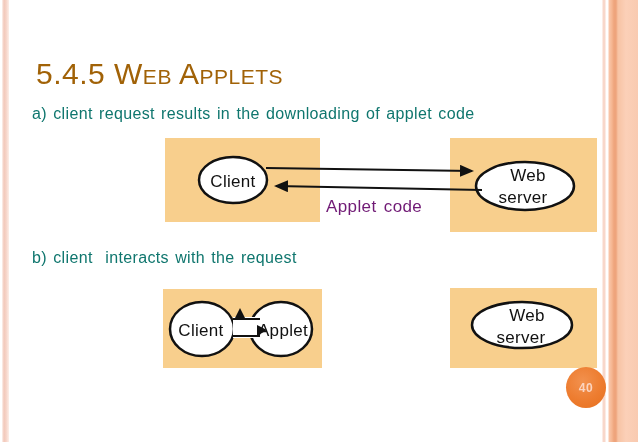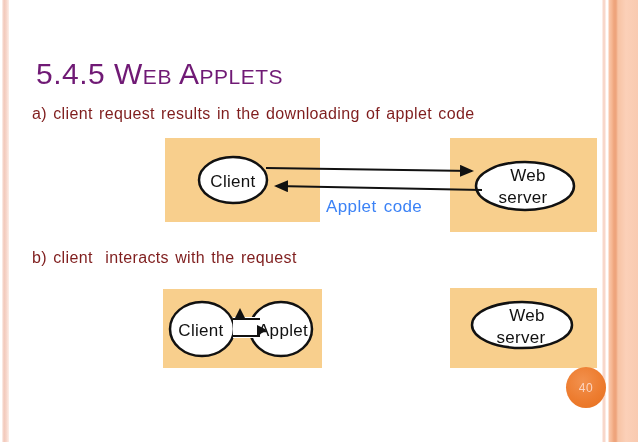--- a/index.html
+++ b/index.html
@@ -20,27 +20,27 @@
     background:linear-gradient(90deg,
       #ffffff 0px,#f8d7ca 1px,#f8d7ca 3px,#ffffff 4px,#ffffff 6px,
       #f9c6aa 7px,#f5b590 10px,#eea47c 12px,#eea47c 14px,
       #f7c3a4 16px,#fbd0b8 24px,#f9cab0 36px);
   }
   .title{
     position:absolute;left:36px;top:56px;
     font-size:30px;line-height:36px;
     font-variant:small-caps;
     letter-spacing:0.5px;
-    color:#701a75;
+    color:#a16207;
     white-space:pre;
   }
   .bullet{
     position:absolute;left:32px;
     font-size:16px;line-height:22px;
-    color:#7f1d1d;
+    color:#0f766e;
     letter-spacing:0.35px;
     word-spacing:1.5px;
     white-space:pre;
   }
   .bullet-a{top:103px;}
   .bullet-b{top:247px;}
   .box{
     position:absolute;
     background:#f8cf8d;
   }
@@ -55,30 +55,30 @@
   .overlay ellipse{fill:#ffffff;stroke:#111;stroke-width:2.5;}
   .overlay line{stroke:#111;stroke-width:2;}
   .overlay text{
     font-family:"Liberation Sans", sans-serif;
     font-size:17px;fill:#111;
     text-anchor:middle;
     letter-spacing:0.3px;
   }
   .arrow-label{
     position:absolute;left:326px;top:197px;
-    font-size:17px;color:#3b82f6;
+    font-size:17px;color:#701a75;
     letter-spacing:0.4px;word-spacing:2px;
     white-space:pre;
   }
   .page-badge{
     position:absolute;left:566px;top:367px;width:40px;height:41px;
     border-radius:50%;
     background:radial-gradient(circle at 42% 35%, #f2914e 0%, #ed7c2f 55%, #e66f1e 100%);
     display:flex;align-items:center;justify-content:center;
-    font-size:12px;font-weight:normal;color:#fbd4c0;
+    font-size:12px;font-weight:bold;color:#fbd4c0;
     letter-spacing:0.5px;
   }
 </style>
 </head>
 <body>
 
 <div class="slide">
 
   <div class="stripe-left"></div>
   <div class="stripe-right"></div>

